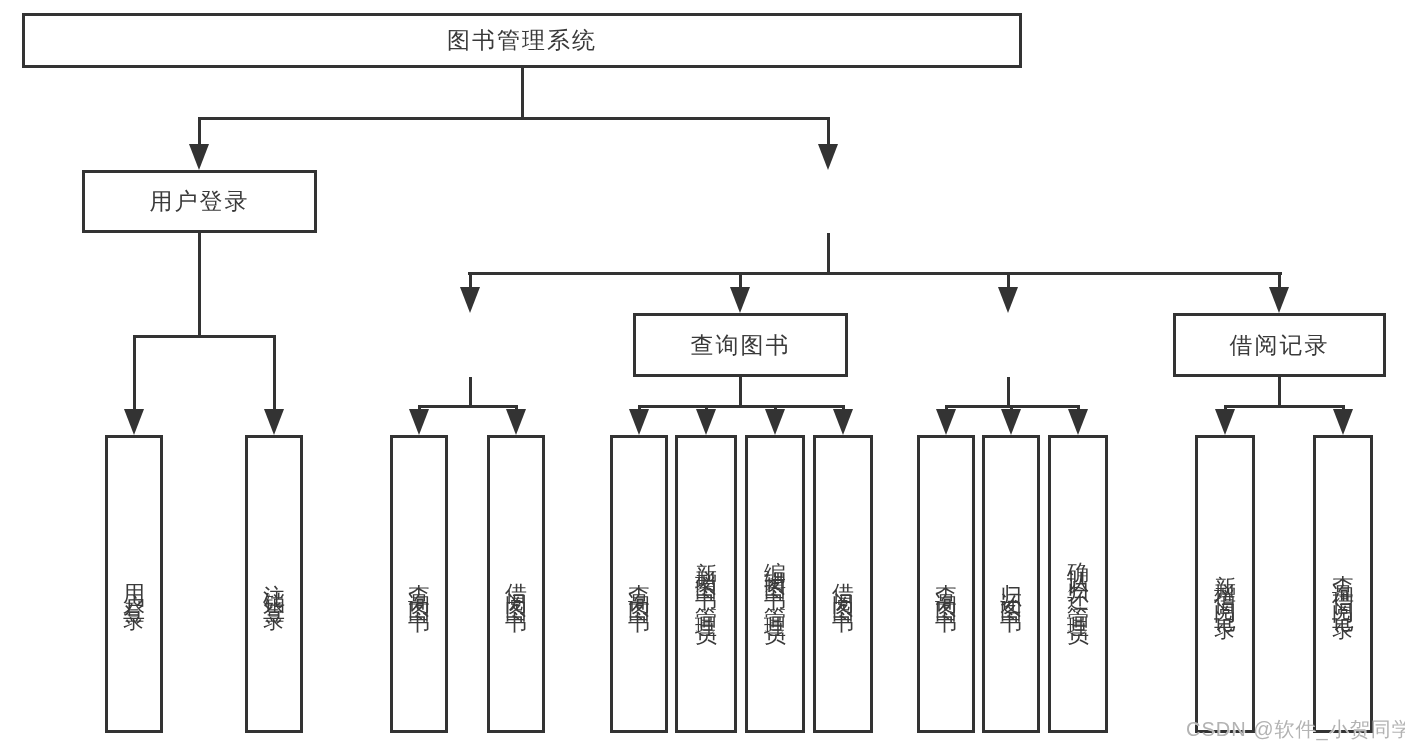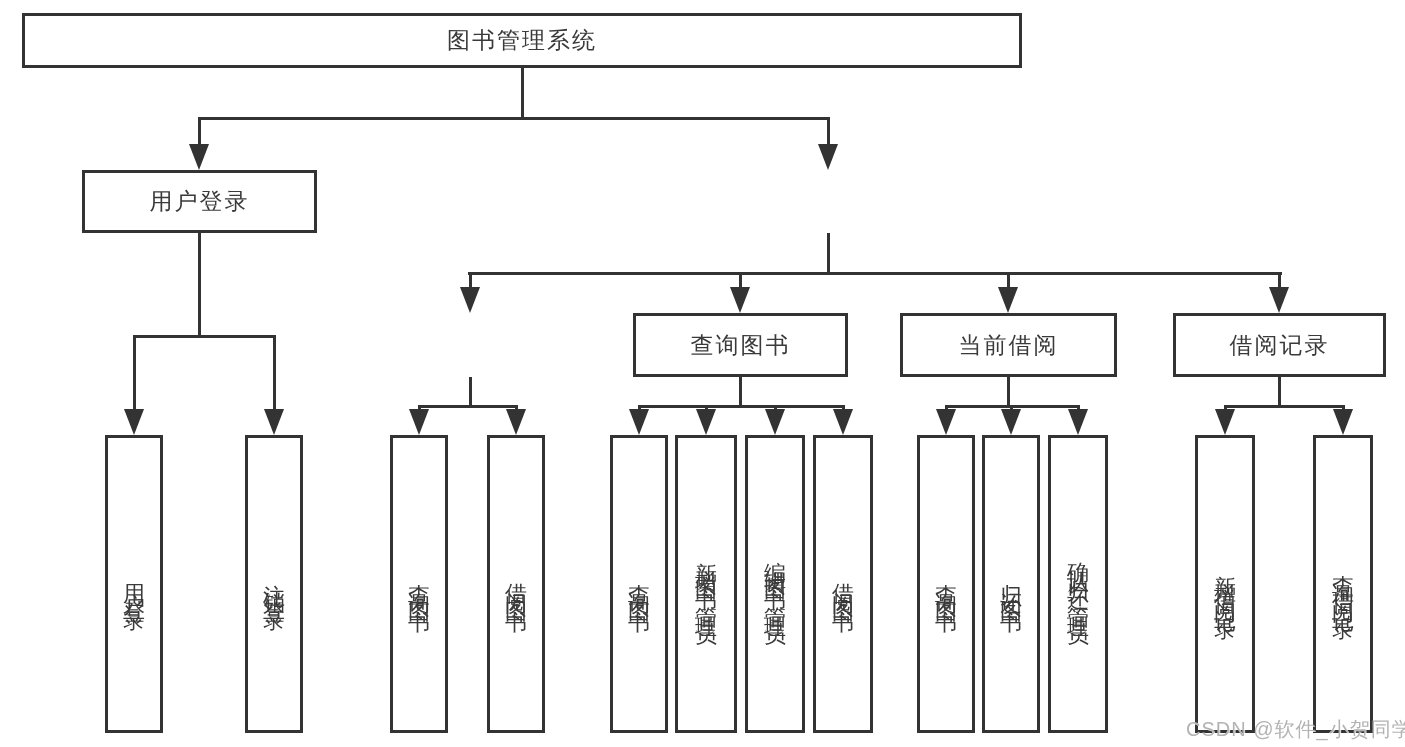--- a/index.html
+++ b/index.html
@@ -86,23 +86,20 @@
   <div class="vline" style="left:739px; top:272px; height:15px;"></div>
   <div class="arrowhead" style="left:730px; top:287px;"></div>
   <div class="vline" style="left:1007px; top:272px; height:15px;"></div>
   <div class="arrowhead" style="left:998px; top:287px;"></div>
   <div class="vline" style="left:1278px; top:272px; height:15px;"></div>
   <div class="arrowhead" style="left:1269px; top:287px;"></div>
 
   <div class="node" style="left:633px; top:313px; width:215px; height:64px;">
     <span>查询图书</span>
   </div>
-  <div class="node" style="left:900px; top:313px; width:217px; height:64px;">
-    <span>当前借阅</span>
-  </div>
   <div class="node" style="left:1173px; top:313px; width:213px; height:64px;">
     <span>借阅记录</span>
   </div>
 
   <div class="vline" style="left:469px; top:377px; height:28px;"></div>
   <div class="hline" style="left:418px; top:405px; width:100px;"></div>
   <div class="vline" style="left:418px; top:405px; height:6px;"></div>
   <div class="arrowhead" style="left:409px; top:409px;"></div>
   <div class="vline" style="left:515px; top:405px; height:6px;"></div>
   <div class="arrowhead" style="left:506px; top:409px;"></div>

